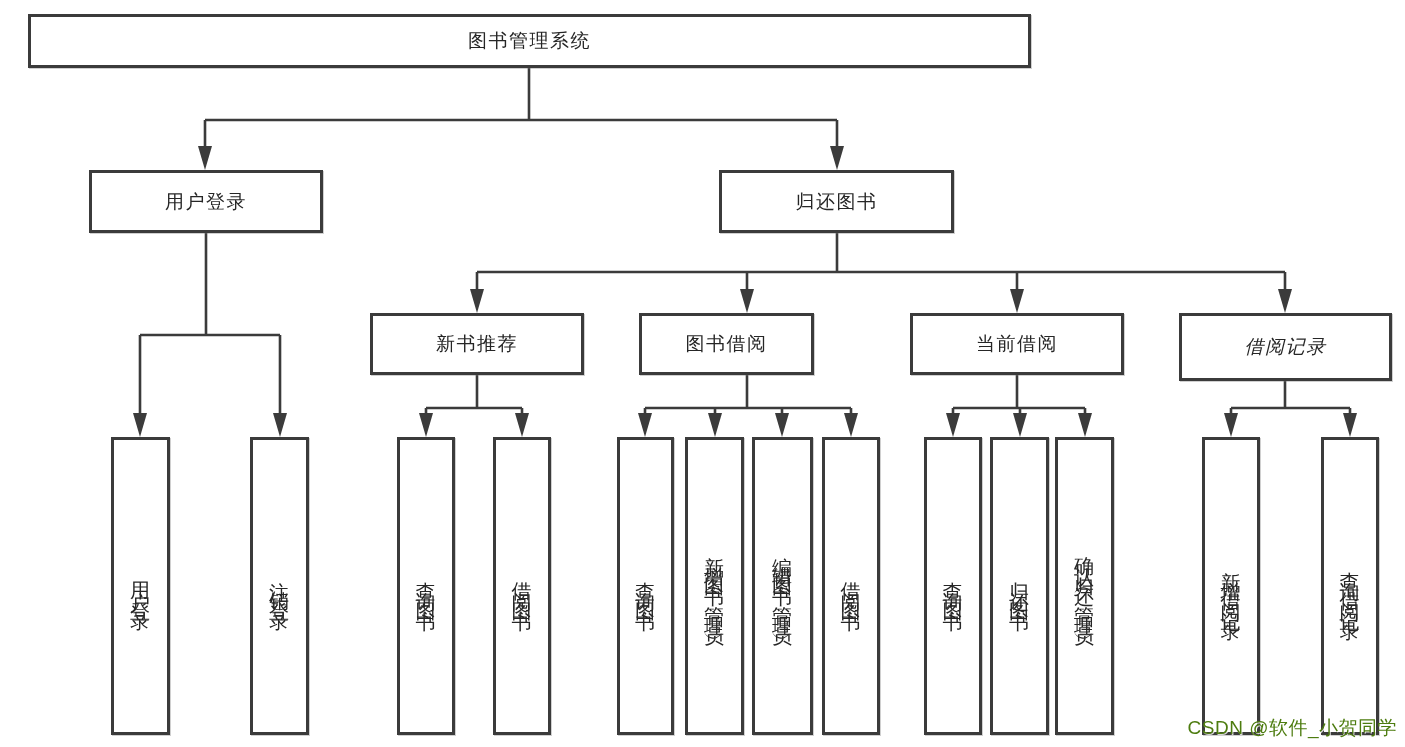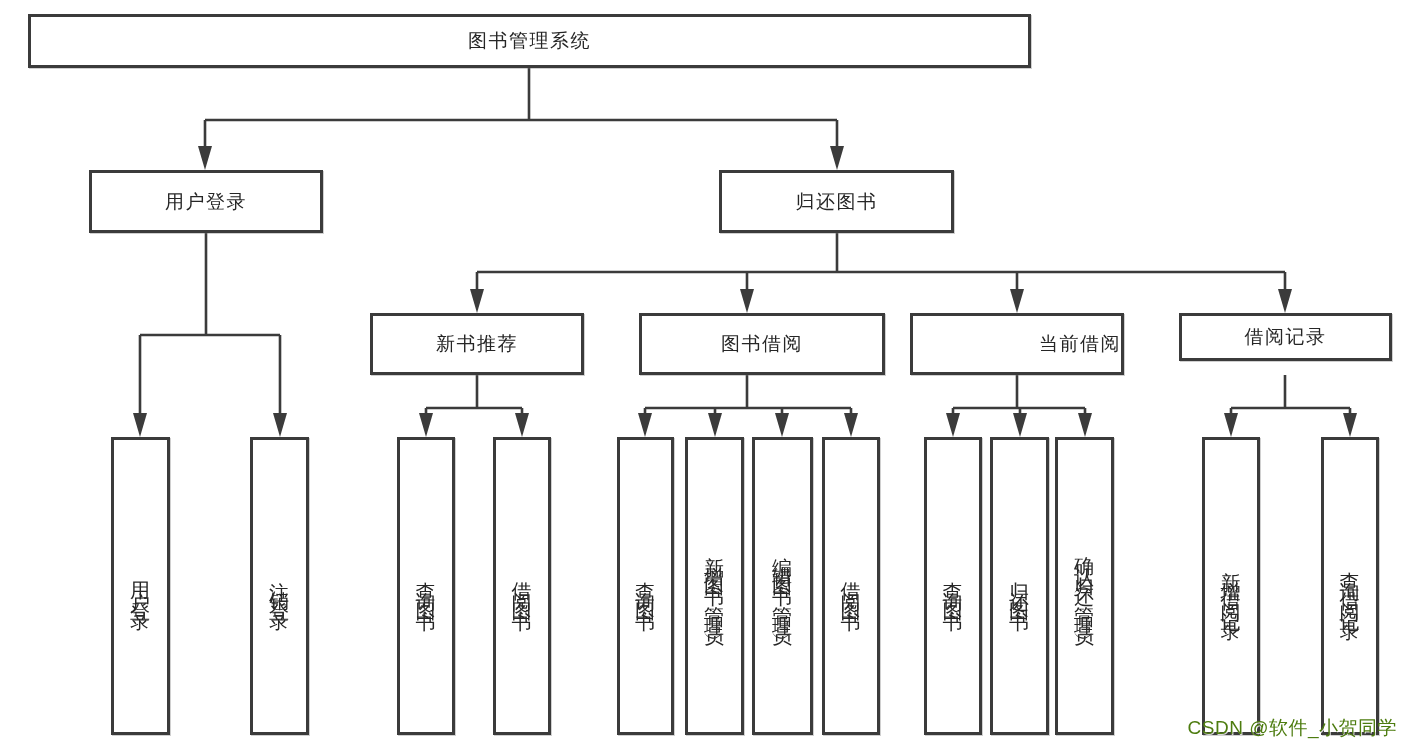--- a/index.html
+++ b/index.html
@@ -73,27 +73,27 @@
   <div class="box" style="left:82px;top:170px;width:234px;height:63px;">
     <span>用户登录</span>
   </div>
   <div class="box" style="left:712px;top:170px;width:235px;height:63px;">
     <span>归还图书</span>
   </div>
 
   <div class="box" style="left:363px;top:313px;width:214px;height:62px;">
     <span>新书推荐</span>
   </div>
-  <div class="box" style="left:632px;top:313px;width:246px;height:62px;">
+  <div class="box" style="left:632px;top:313px;width:175px;height:62px;">
     <span>图书借阅</span>
   </div>
-  <div class="box" style="left:903px;top:313px;width:214px;height:62px;justify-content:flex-end;">
+  <div class="box" style="left:903px;top:313px;width:214px;height:62px;">
     <span>当前借阅</span>
   </div>
-  <div class="box" style="left:1172px;top:313px;width:213px;height:48px;">
+  <div class="box" style="left:1172px;top:313px;width:213px;height:68px;font-style:italic;">
     <span>借阅记录</span>
   </div>
 
   <div class="box leaf" style="left:104px;top:437px;width:59px;height:298px;">
     <span class="vtext">用户登录</span>
   </div>
   <div class="box leaf" style="left:243px;top:437px;width:59px;height:298px;">
     <span class="vtext">注销登录</span>
   </div>
 

